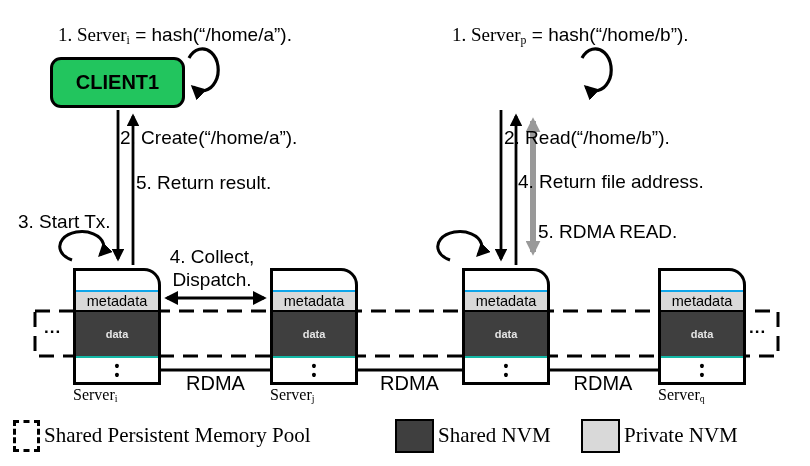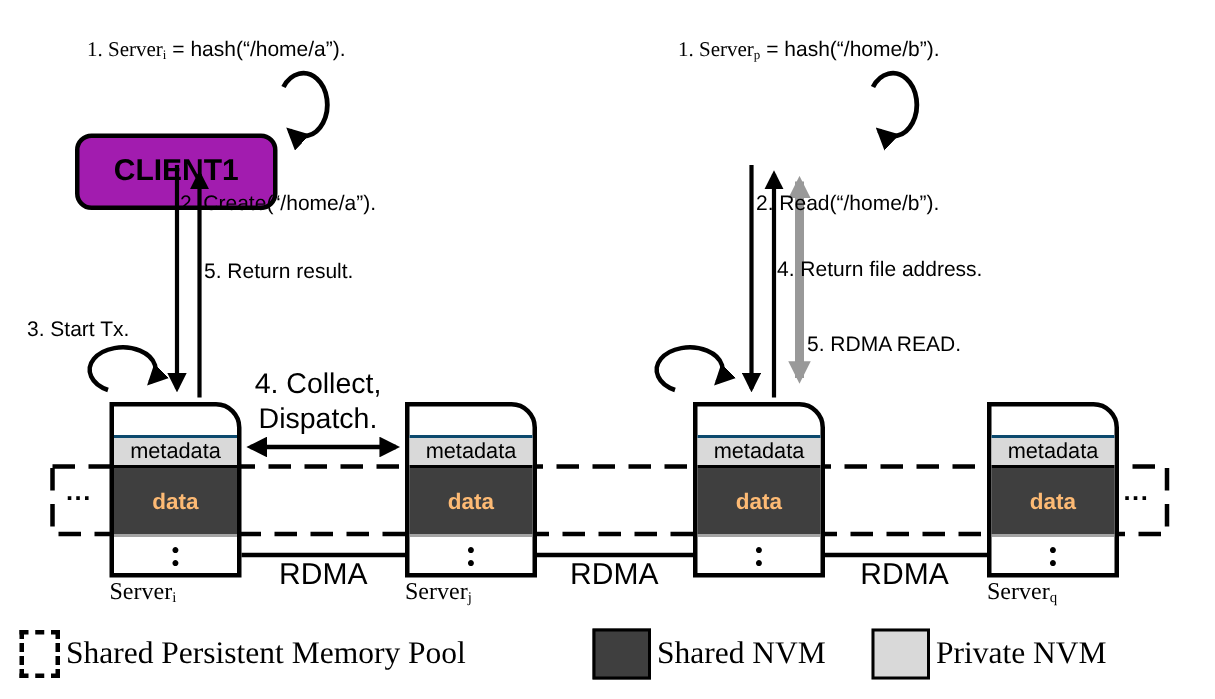--- a/index.html
+++ b/index.html
@@ -6,46 +6,46 @@
   body { background: #fff; }
   .canvas {
     position: relative; width: 810px; height: 466px;
     background: #ffffff; overflow: hidden;
     font-family: "Liberation Sans", sans-serif; color: #000;
   }
   svg.layer { position: absolute; left: 0; top: 0; width: 810px; height: 466px; }
   #under-layer { z-index: 0; }
   #over-layer { z-index: 3; pointer-events: none; }
 
-  .steplabel { position: absolute; font-size: 14px; white-space: nowrap; z-index: 4; }
+  .steplabel { position: absolute; font-size: 19px; white-space: nowrap; z-index: 4; }
   .serif { font-family: "Liberation Serif", serif; }
   sub { font-size: 0.62em; vertical-align: -0.25em; }
 
   .client {
     position: absolute; border: 3.5px solid #000; border-radius: 11px;
-    background: #a21caf; display: flex; align-items: center; justify-content: center;
-    font-weight: bold; font-size: 20px; z-index: 2; margin-top: 32px;
+    background: #22c55e; display: flex; align-items: center; justify-content: center;
+    font-weight: bold; font-size: 20px; z-index: 2;
   }
   #client1 { left: 50px; top: 57px; width: 135px; height: 51px; }
   #client2 { left: 443px; top: 55px; width: 137px; height: 53px; }
 
   .server {
     position: absolute; top: 268px; width: 88px; height: 117px;
     border: 3px solid #000; border-radius: 0 17px 0 0; background: #fff; z-index: 2;
   }
   .server .meta {
     position: absolute; left: 0; right: 0; top: 19px; height: 22px;
-    background: #d9d9d9; border-top: 2px solid #0c4a6e; border-bottom: 2px solid #000;
+    background: #d9d9d9; border-top: 2px solid #0ea5e9; border-bottom: 2px solid #000;
     display: flex; align-items: center; justify-content: center; font-size: 14.5px;
   }
   .server .databand {
     position: absolute; left: 0; right: 0; top: 41px; height: 46px;
-    background: #3f3f3f; color: #fdba74; font-weight: bold;
-    display: flex; align-items: center; justify-content: center; font-size: 15px;
-    border-bottom: 2px solid #a3a3a3;
+    background: #3f3f3f; color: #e5e5e5; font-weight: bold;
+    display: flex; align-items: center; justify-content: center; font-size: 11px;
+    border-bottom: 2px solid #14b8a6;
   }
   .server .dots {
     position: absolute; left: 0; right: 0; top: 87px; bottom: 0;
     display: flex; flex-direction: column; align-items: center; justify-content: center;
     font-size: 14px; font-weight: bold; line-height: 8px; gap: 1px;
   }
   .server-label {
     position: absolute; top: 386px; width: 88px; text-align: left;
     font-family: "Liberation Serif", serif; font-size: 16px; z-index: 4; white-space: nowrap;
   }

